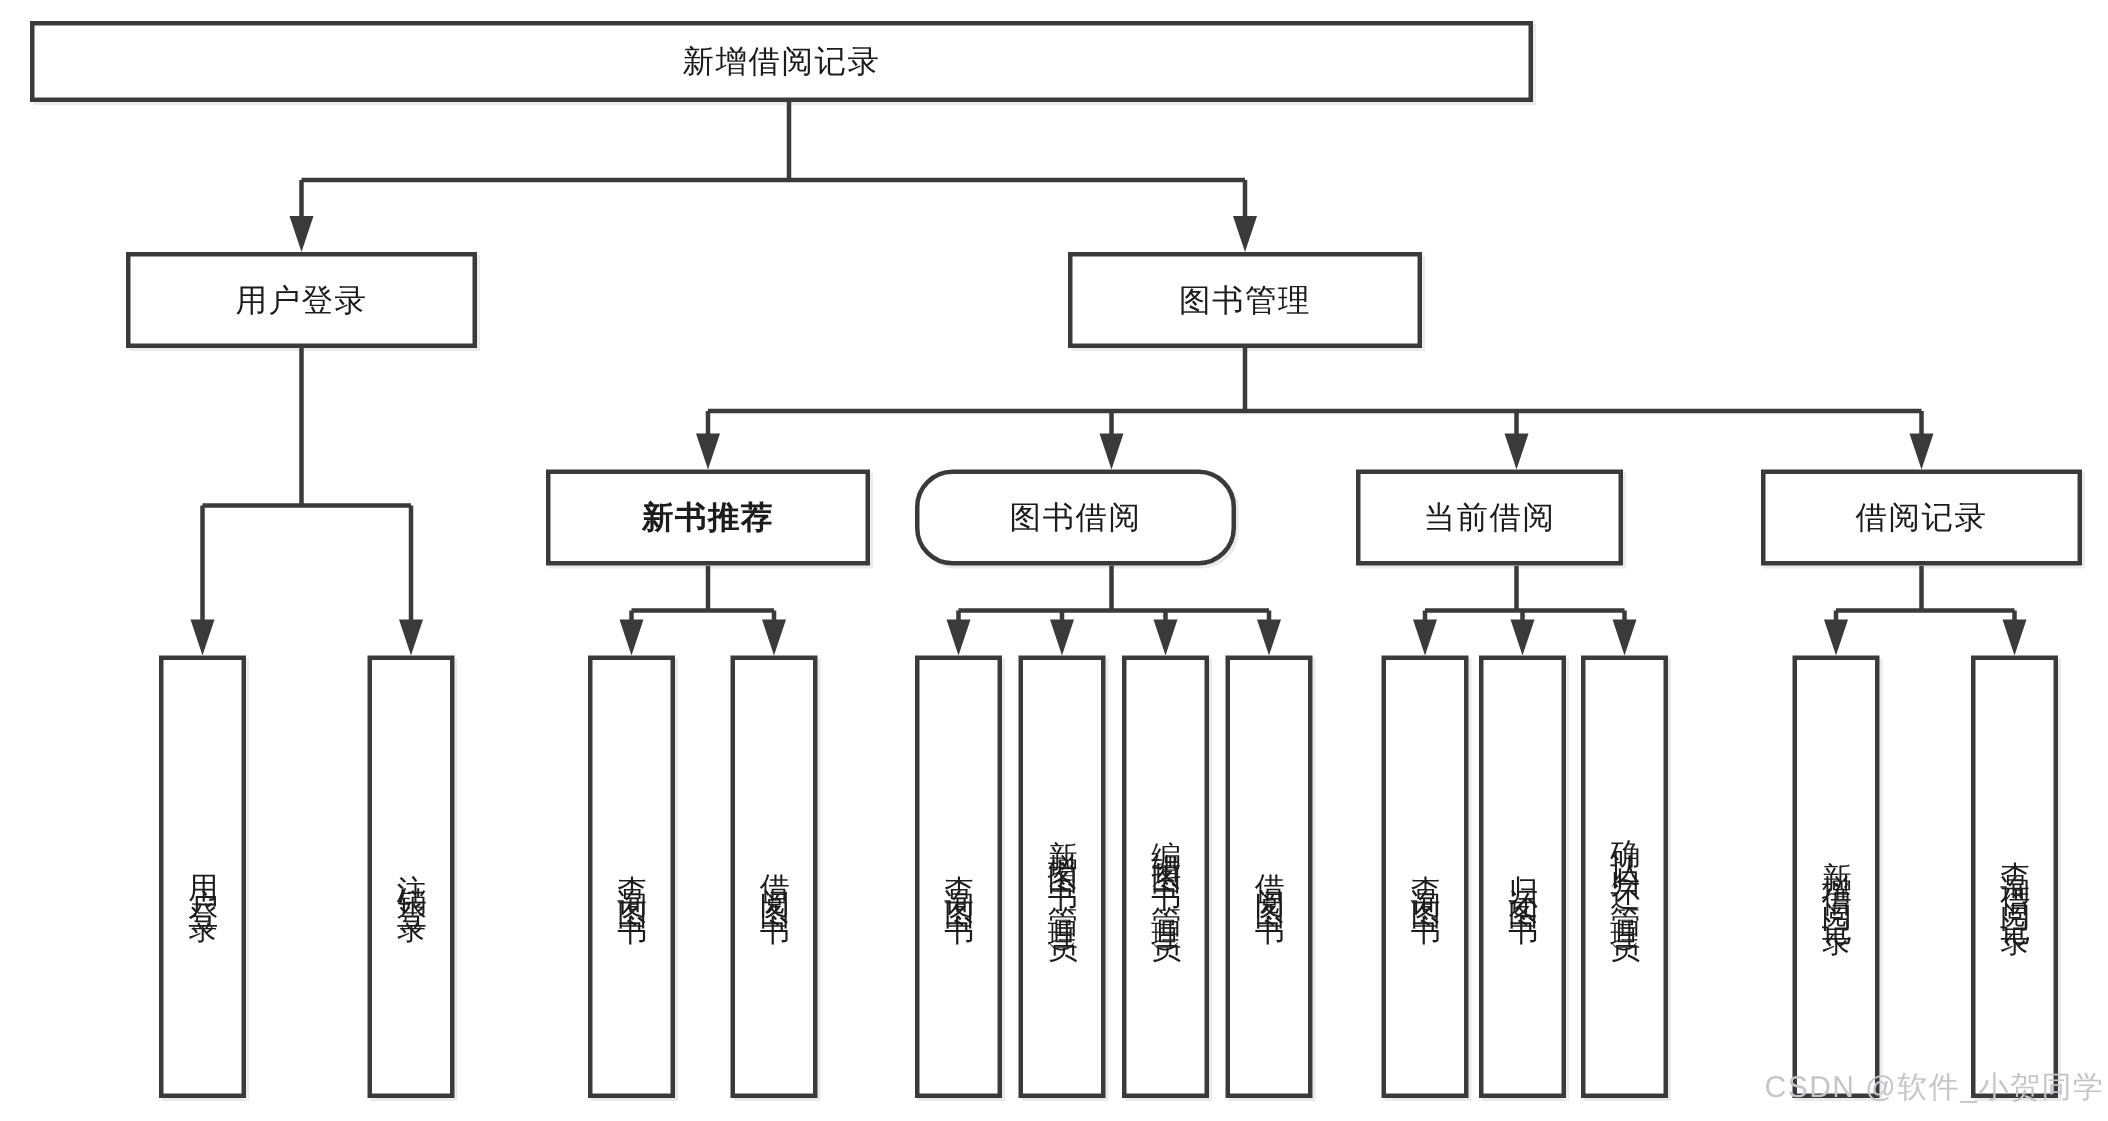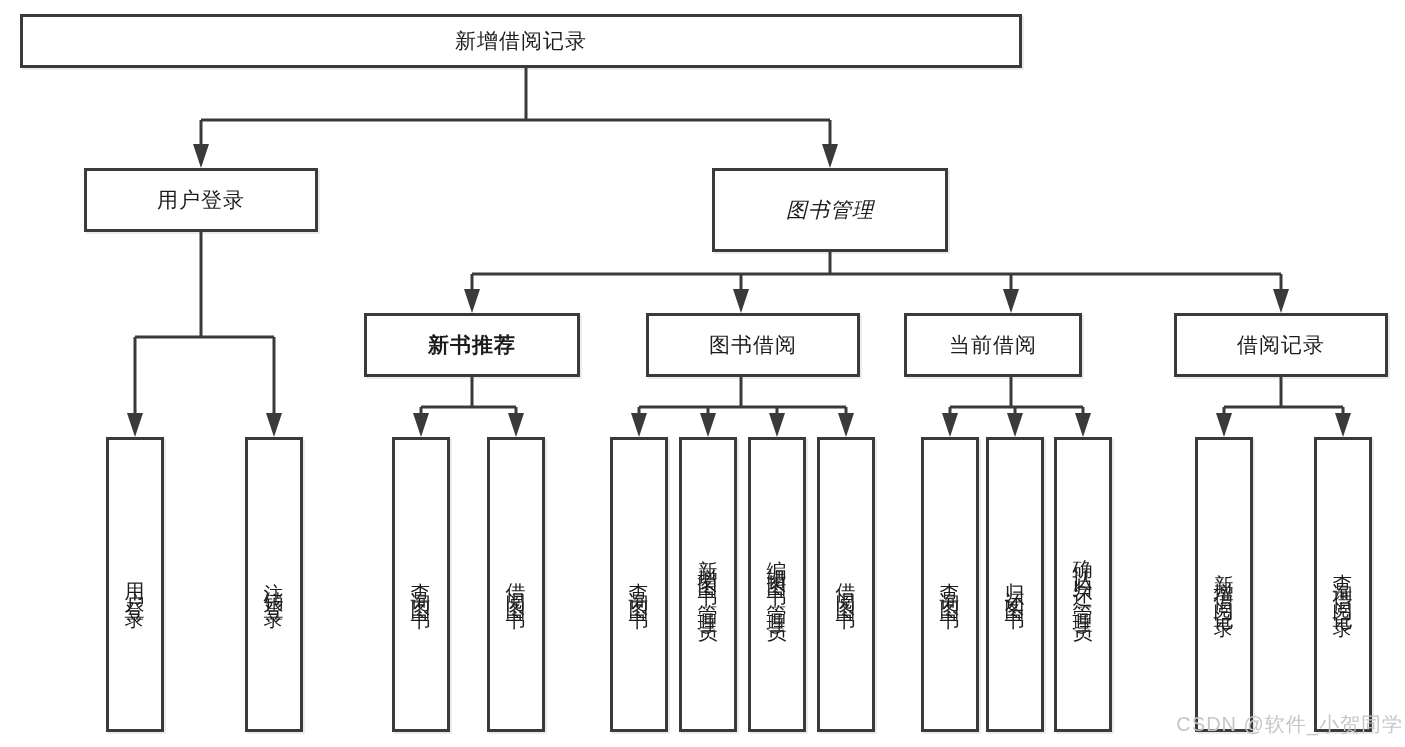--- a/index.html
+++ b/index.html
@@ -33,25 +33,25 @@
     justify-content: center;
     font-size: 21px;
     letter-spacing: 1px;
     color: #1c1c1c;
     box-shadow: 2px 2px 0 rgba(90,90,90,0.12);
   }
   
   .pos-root { left: 20px; top: 14px; width: 1002px; height: 54px; }
   
   .pos-l2-0 { left: 84px;  top: 168px; width: 234px; height: 64px; }
-  .pos-l2-1 { left: 712px; top: 168px; width: 236px; height: 84px; font-style: italic; }
+  .pos-l2-1 { left: 712px; top: 168px; width: 236px; height: 64px; }
   
   .l3 { top: 313px; height: 64px; }
   .pos-l3-0 { left: 364px;  width: 216px; font-weight: bold; }
-  .pos-l3-1 { left: 646px;  width: 214px; }
+  .pos-l3-1 { left: 610px;  width: 214px; border-radius: 25px; }
   .pos-l3-2 { left: 904px;  width: 178px; }
   .pos-l3-3 { left: 1174px; width: 214px; }
   
   .leaf {
     top: 437px;
     height: 295px;
     width: 58px;
     display: block;
     writing-mode: vertical-rl;
     text-orientation: mixed;

